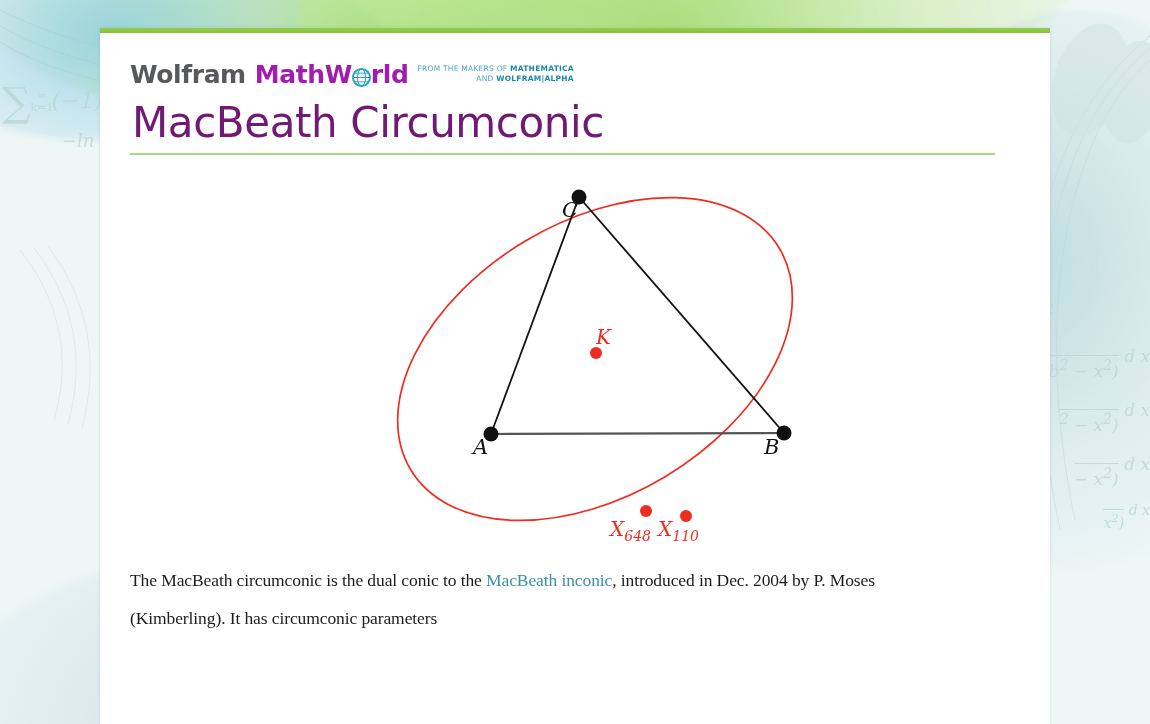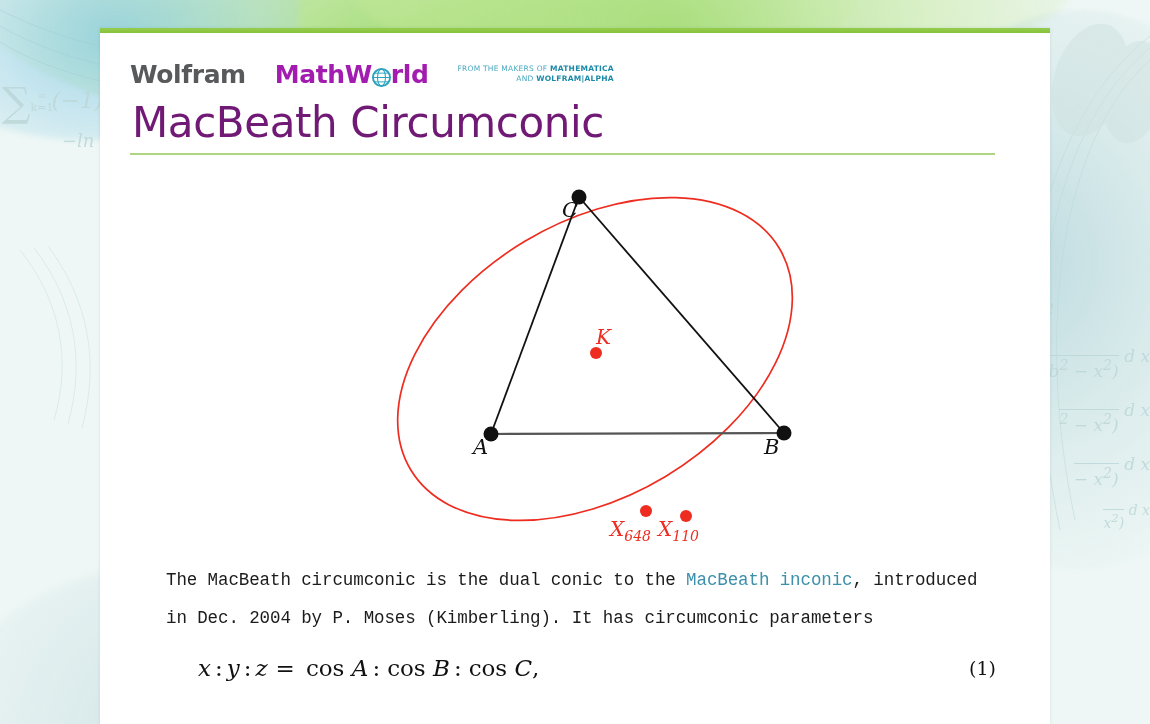--- a/index.html
+++ b/index.html
@@ -163,21 +163,20 @@
     position: relative;
     height: 691px;
   }
 
   
   #masthead {
     display: flex;
     align-items: flex-end;
     padding-top: 24px;
     height: 30px;
-    gap: 20px;
   }
   .logo-wolfram {
     font-family: "DejaVu Sans", sans-serif;
     font-size: 25px;
     font-weight: bold;
     color: #58595b;
     letter-spacing: -0.4px;
     line-height: 1;
   }
   .logo-mathworld {
@@ -233,28 +232,27 @@
   #figure-wrap {
     margin-top: 6px;
     position: relative;
     width: 890px;
     height: 390px;
   }
   #figure-svg { display: block; }
 
   
   #body-copy {
-    font-family: Liberation Mono, monospace;
+    font-family: Liberation Serif, serif;
     font-size: 17.5px;
     color: #1c1c1c;
     line-height: 38px;
     width: 840px;
     margin-top: 10px;
     letter-spacing: -0.1px;
-    margin-left: 36px;
   }
   a.inline-link {
     color: #3d90ab;
     text-decoration: none;
   }
 
   
   #equation-row {
     display: flex;
     align-items: center;
@@ -405,21 +403,15 @@
         <circle cx="616" cy="510" r="6" fill="#ee2d20"></circle>
         <circle cx="656" cy="515" r="6" fill="#ee2d20"></circle>
 
         <text x="580" y="535" font-family="DejaVu Serif, serif" font-style="italic" font-size="20" fill="#ee2d20">X<tspan font-size="14" dy="5">648</tspan></text>
         <text x="628" y="535" font-family="DejaVu Serif, serif" font-style="italic" font-size="20" fill="#ee2d20">X<tspan font-size="14" dy="5">110</tspan></text>
       </svg>
     </div>
 
     <p id="body-copy"><span>The MacBeath circumconic is the dual conic to the </span><a href="#" class="inline-link">MacBeath inconic</a><span>, introduced in Dec. 2004 by P. Moses (Kimberling). It has circumconic parameters</span></p>
 
-    <div id="equation-row">
-      <div id="equation-body"><i>x</i><span class="op">:</span><i>y</i><span class="op">:</span><i>z</i><span class="op" style="margin:0 8px;">=</span><span class="fn">cos</span>&nbsp;<i>A</i><span class="op">:</span><span class="fn">cos</span>&nbsp;<i>B</i><span class="op">:</span><span class="fn">cos</span>&nbsp;<i>C</i><span>,</span>
-      </div>
-      <div id="equation-spacer"></div>
-      <div id="equation-number">(1)</div>
-    </div>
 
   </div>
 </div>
 
 </body></html>

